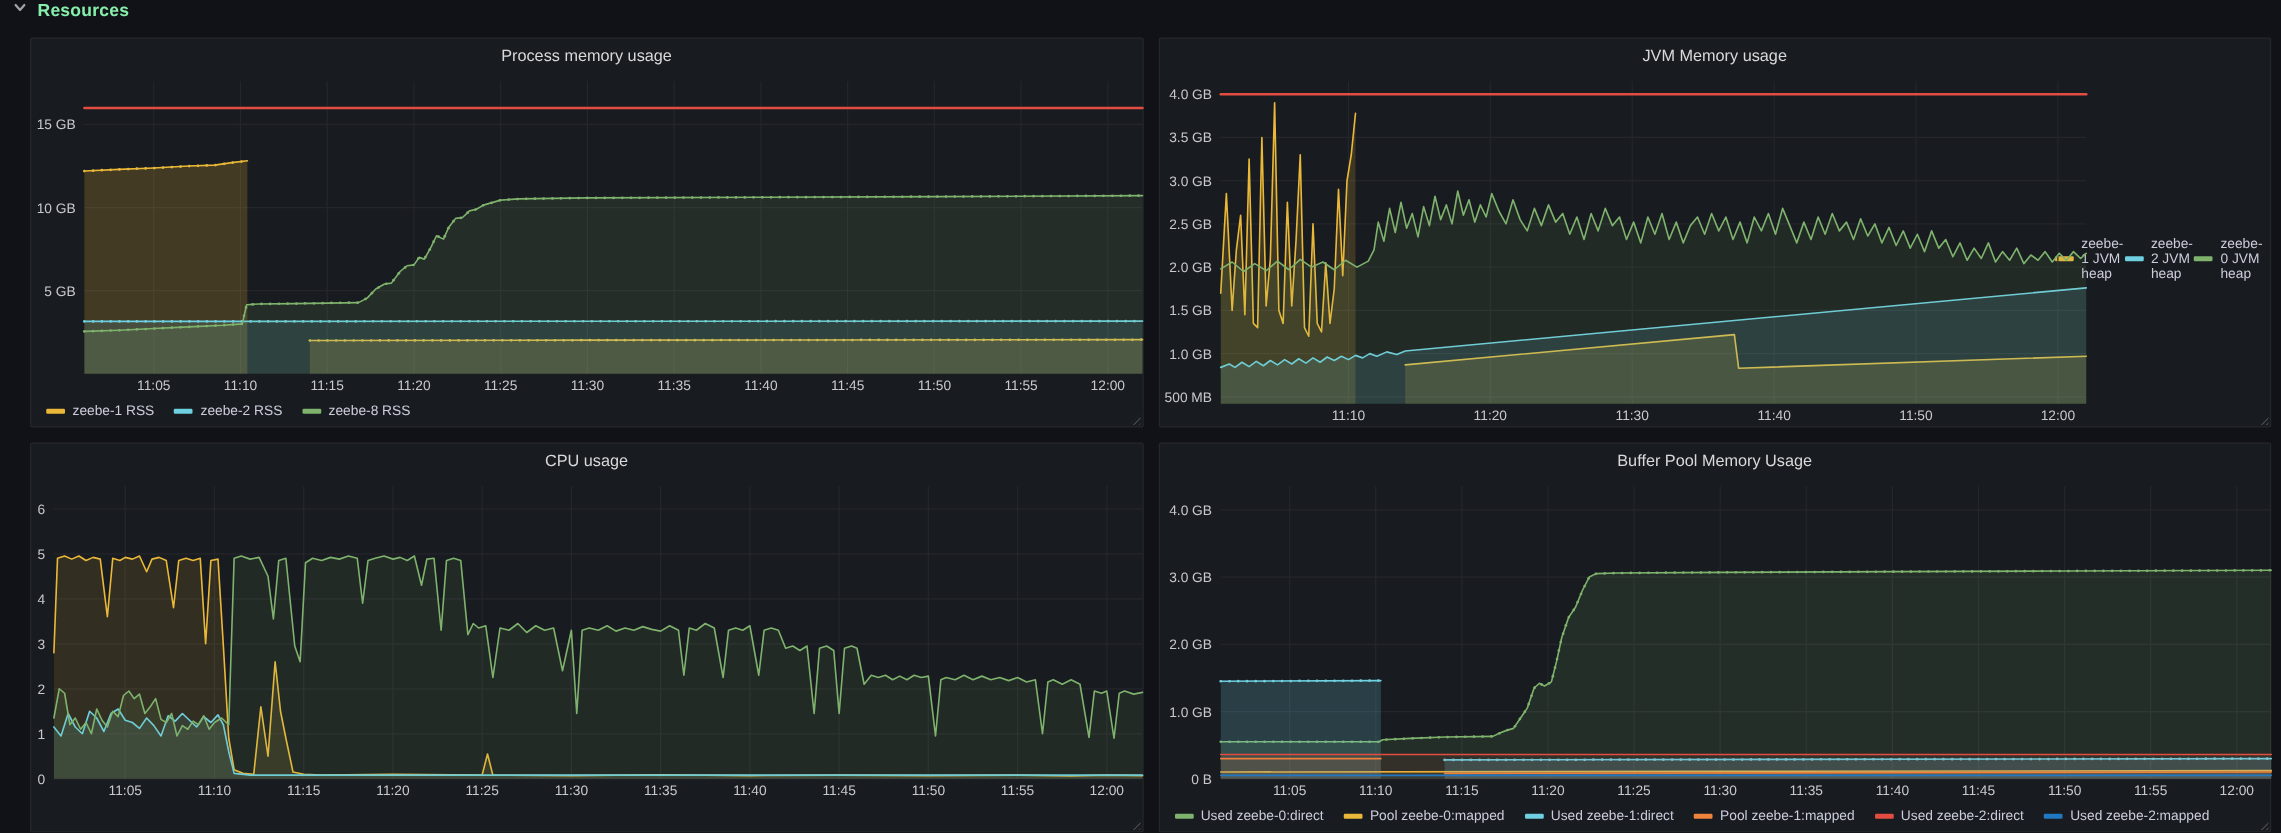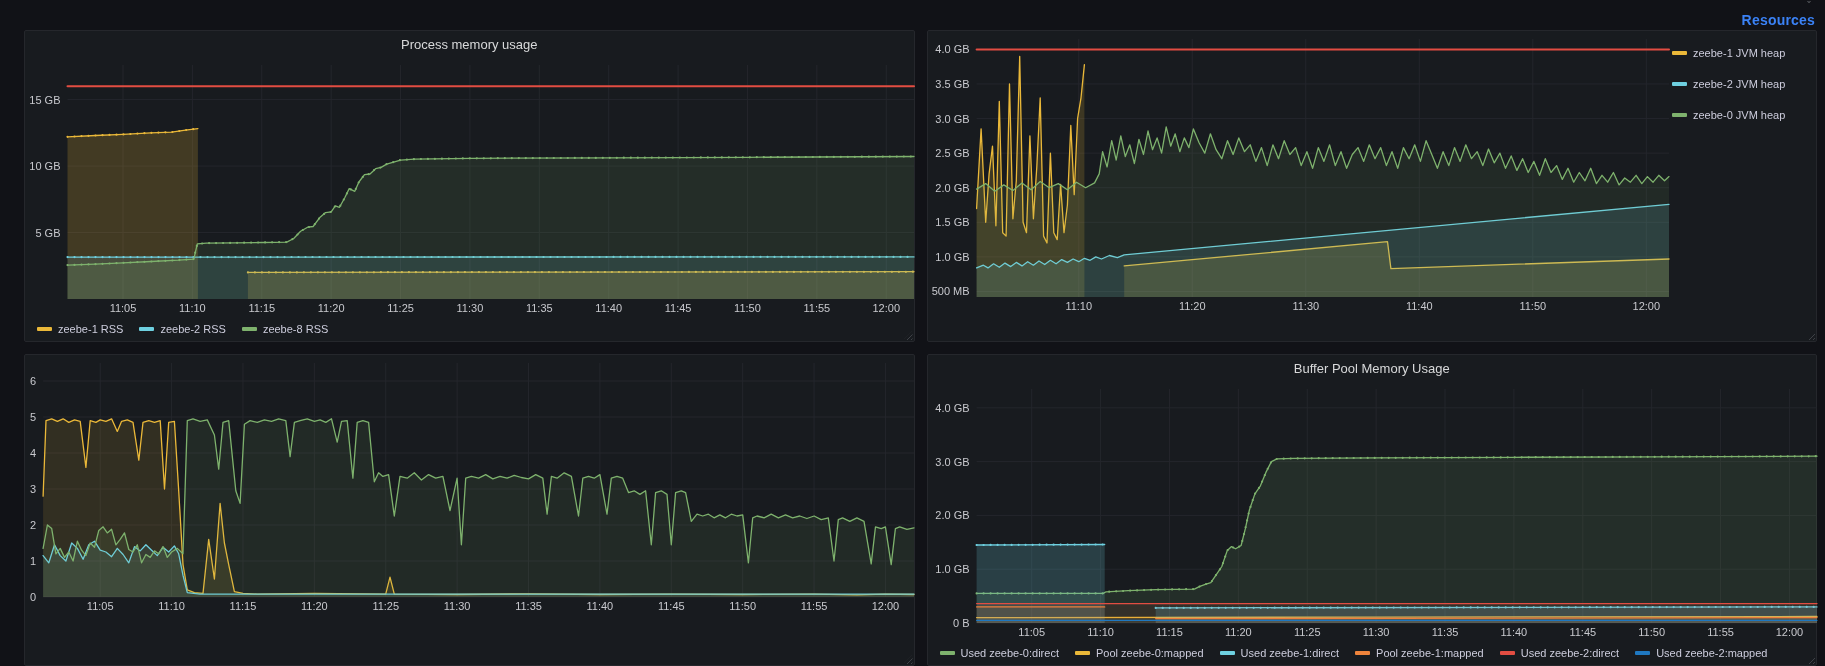--- a/index.html
+++ b/index.html
@@ -1,29 +1,29 @@
 <!DOCTYPE html>
 <html><head>
 <meta charset="utf-8">
 <style>
   html,body{margin:0;padding:0;width:1825px;height:666px;background:#111217;overflow:hidden;
     font-family:"Liberation Sans",sans-serif;-webkit-font-smoothing:antialiased;}
-  .section-header{height:28px;display:flex;align-items:flex-end;gap:8px;padding:0 10px;color:#3b82f6;flex-direction:column;}
+  .section-header{height:28px;display:flex;align-items:flex-start;gap:8px;padding:0 10px;color:#86efac;}
   .section-header .chev{width:12px;height:12px;display:inline-block;}
   .section-title{font-size:14px;font-weight:600;letter-spacing:.2px;}
   .grid{display:grid;grid-template-columns:1fr 1fr;grid-template-rows:312px 312px;gap:12px 12px;padding:2px 8px 0 24px;}
   .panel{background:#181b1f;border:1px solid #25272c;border-radius:2px;display:flex;flex-direction:column;
     position:relative;min-width:0;}
   .panel-title{height:26px;flex:0 0 26px;display:flex;align-items:center;justify-content:center;
     color:#d8d9da;font-size:13px;font-weight:500;cursor:pointer;}
   .panel-body{flex:1;display:flex;min-height:0;min-width:0;}
   .chart{flex:1;min-width:0;min-height:0;position:relative;}
   .legend{display:flex;color:#ccccdc;font-size:11px;}
   .legend-bottom{flex:0 0 24px;align-items:center;padding:0 12px;gap:16px;overflow:hidden;white-space:nowrap;}
-  .legend-right{flex:0 0 138px;flex-direction:column;gap:19px;padding:16px 6px 0 4px;}
+  .legend-right{flex:0 0 138px;flex-direction:row;gap:1px;padding:16px 6px 0 4px;}
   .legend-item{display:flex;align-items:center;gap:6px;cursor:pointer;}
   .swatch{width:15px;height:4px;border-radius:1px;flex:0 0 15px;}
   .resize-handle{position:absolute;right:1px;bottom:1px;width:9px;height:9px;cursor:nwse-resize;
     clip-path:polygon(100% 0,100% 100%,0 100%);
     background:repeating-linear-gradient(135deg,transparent,transparent 2px,#3e4147 2px,#3e4147 3px);}
   svg text{font-family:"Liberation Sans",sans-serif;}
 </style>
 </head>
 <body>
 
@@ -459,20 +459,23 @@
         </div>
         <div class="legend-item">
           <span class="swatch" style="background: rgb(126, 178, 109);"></span>
           <span>zeebe-8 RSS</span>
         </div>
       </div>
     <div class="resize-handle"></div>
   </section>
 
   <section class="panel">
+    <header class="panel-title">
+      <span>JVM Memory usage</span>
+    </header>
     <div class="panel-body">
       <div class="chart"><svg width="749" height="284">
             <line x1="150.75737704918032" y1="8" x2="150.75737704918032" y2="266" stroke="#24262c" stroke-width="1"></line>
             <text x="150.75737704918032" y="279" text-anchor="middle" font-size="11" fill="#c8c9ce">11:10</text>
             <line x1="264.2655737704918" y1="8" x2="264.2655737704918" y2="266" stroke="#24262c" stroke-width="1"></line>
             <text x="264.2655737704918" y="279" text-anchor="middle" font-size="11" fill="#c8c9ce">11:20</text>
             <line x1="377.77377049180325" y1="8" x2="377.77377049180325" y2="266" stroke="#24262c" stroke-width="1"></line>
             <text x="377.77377049180325" y="279" text-anchor="middle" font-size="11" fill="#c8c9ce">11:30</text>
             <line x1="491.28196721311474" y1="8" x2="491.28196721311474" y2="266" stroke="#24262c" stroke-width="1"></line>
             <text x="491.28196721311474" y="279" text-anchor="middle" font-size="11" fill="#c8c9ce">11:40</text>
@@ -518,20 +521,23 @@
           <div class="legend-item">
             <span class="swatch" style="background: rgb(126, 178, 109);"></span>
             <span>zeebe-0 JVM heap</span>
           </div>
         </div>
     </div>
     <div class="resize-handle"></div>
   </section>
 
   <section class="panel">
+    <header class="panel-title">
+      <span>CPU usage</span>
+    </header>
     <div class="panel-body">
       <div class="chart"><svg width="897" height="260">
             <line x1="75.20819672131148" y1="8" x2="75.20819672131148" y2="242" stroke="#24262c" stroke-width="1"></line>
             <text x="75.20819672131148" y="255" text-anchor="middle" font-size="11" fill="#c8c9ce">11:05</text>
             <line x1="146.59344262295082" y1="8" x2="146.59344262295082" y2="242" stroke="#24262c" stroke-width="1"></line>
             <text x="146.59344262295082" y="255" text-anchor="middle" font-size="11" fill="#c8c9ce">11:10</text>
             <line x1="217.97868852459015" y1="8" x2="217.97868852459015" y2="242" stroke="#24262c" stroke-width="1"></line>
             <text x="217.97868852459015" y="255" text-anchor="middle" font-size="11" fill="#c8c9ce">11:15</text>
             <line x1="289.36393442622955" y1="8" x2="289.36393442622955" y2="242" stroke="#24262c" stroke-width="1"></line>
             <text x="289.36393442622955" y="255" text-anchor="middle" font-size="11" fill="#c8c9ce">11:20</text>

